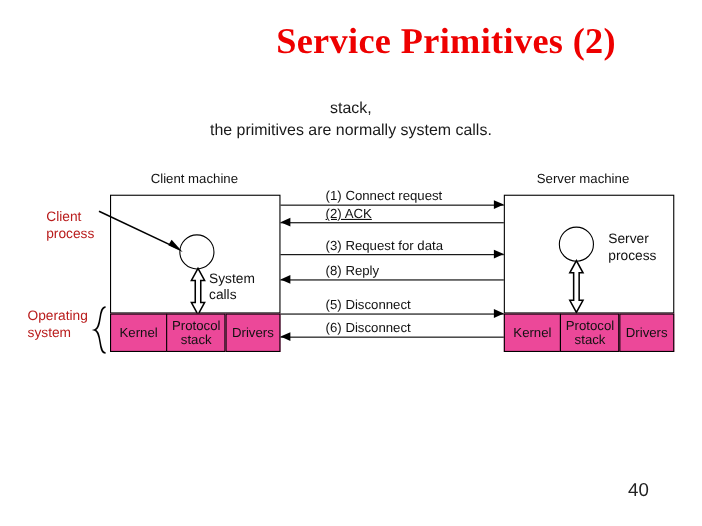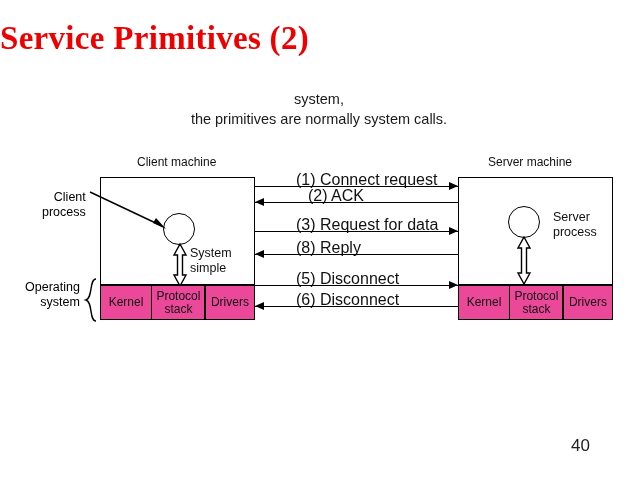--- a/index.html
+++ b/index.html
@@ -15,26 +15,27 @@
     overflow: hidden;
     font-family: "Liberation Sans", sans-serif;
   }
 
   
   #title {
     position: absolute;
     left: 0;
     top: 20px;
     width: 537px;
-    text-align: left;
+    text-align: right;
     font-family: "Liberation Serif", serif;
     font-weight: bold;
     font-size: 33px;
     color: #ee0000;
     letter-spacing: 0.3px;
+    padding-left: 23px;
   }
 
   
   #subtitle {
     position: absolute;
     left: 119px;
     top: 89px;
     width: 400px;
     text-align: center;
     font-size: 14.5px;
@@ -83,37 +84,37 @@
     position: absolute;
     border: 1.6px solid #000;
     border-radius: 50%;
     box-sizing: border-box;
     background: #fff;
   }
 
   .side-label {
     position: absolute;
     font-size: 12.5px;
-    color: #000000;
-    text-align: right;
+    color: #b91c1c;
+    text-align: left;
     line-height: 15px;
     white-space: nowrap;
   }
 
   .inner-label {
     position: absolute;
     font-size: 12.5px;
     color: #111;
     line-height: 15px;
     white-space: nowrap;
   }
 
   .msg-label {
     position: absolute;
-    font-size: 16px;
+    font-size: 12px;
     color: #111;
     white-space: nowrap;
   }
 
   
   .hline {
     position: absolute;
     height: 0;
     border-top: 1.7px solid #000;
   }
@@ -156,21 +157,21 @@
   svg { display: block; overflow: visible; }
 </style>
 </head>
 <body>
 
 <div id="slide">
 
   <div id="title">Service Primitives (2)</div>
 
   <div id="subtitle">
-    <div>system,</div>
+    <div>stack,</div>
     <div>the primitives are normally system calls.</div>
   </div>
 
   <div id="diagram">
 
     <div class="mach-label" style="left:137px; top:5px;">Client machine</div>
     <div class="mach-label" style="left:488px; top:5px;">Server machine</div>
 
     <div class="box" style="left:100px; top:27px; width:155px; height:108px;"></div>
 
@@ -183,21 +184,21 @@
     <svg style="position:absolute; left:88px; top:38px; width:90px; height:50px;">
       <line x1="2" y1="4" x2="74" y2="38" stroke="#000" stroke-width="1.4"></line>
       <polygon points="78,41 65,35 68,30" fill="#000"></polygon>
     </svg>
 
     <svg style="position:absolute; left:172px; top:93px; width:16px; height:45px;">
       <polygon points="8,1 14,12 10.5,12 10.5,32 14,32 8,43 2,32 5.5,32 5.5,12 2,12" fill="#fff" stroke="#000" stroke-width="1.4"></polygon>
     </svg>
     <div class="inner-label" style="left:190px; top:96px;">
       <span>System</span><br>
-      <span>simple</span>
+      <span>calls</span>
     </div>
 
     <div class="side-label" style="left:25px; top:130px;">
       <span>Operating</span><br>
       <span>system</span>
     </div>
     <svg style="position:absolute; left:84px; top:128px; width:14px; height:45px;">
       <path d="M12 1 C5 1, 9 20, 2 22 C9 24, 5 43, 12 43" fill="none" stroke="#000" stroke-width="1.4"></path>
     </svg>
 
@@ -237,21 +238,21 @@
       </span>
     </div>
     <div class="oscell" style="left:562.8px; top:135px; width:50.2px; height:35px;">
       <span>Drivers</span>
     </div>
 
     <div id="messages">
         <div class="msg-label" style="left: 296px; top: 21px;">(1) Connect request</div>
         <div class="hline" style="left: 255px; top: 36px; width: 203px;"></div>
         <div class="arrowhead arrow-right" style="top: 32.4px; left: 449px;"></div>
-        <div class="msg-label" style="left: 308px; top: 37px; text-decoration: underline;">(2) ACK</div>
+        <div class="msg-label" style="left: 296px; top: 37px; text-decoration: underline;">(2) ACK</div>
         <div class="hline" style="left: 255px; top: 52px; width: 203px;"></div>
         <div class="arrowhead arrow-left" style="top: 48.4px; left: 255px;"></div>
         <div class="msg-label" style="left: 296px; top: 66px;">(3) Request for data</div>
         <div class="hline" style="left: 255px; top: 81px; width: 203px;"></div>
         <div class="arrowhead arrow-right" style="top: 77.4px; left: 449px;"></div>
         <div class="msg-label" style="left: 296px; top: 89px;">(8) Reply</div>
         <div class="hline" style="left: 255px; top: 104px; width: 203px;"></div>
         <div class="arrowhead arrow-left" style="top: 100.4px; left: 255px;"></div>
         <div class="msg-label" style="left: 296px; top: 120px;">(5) Disconnect</div>
         <div class="hline" style="left: 255px; top: 135px; width: 203px;"></div>

